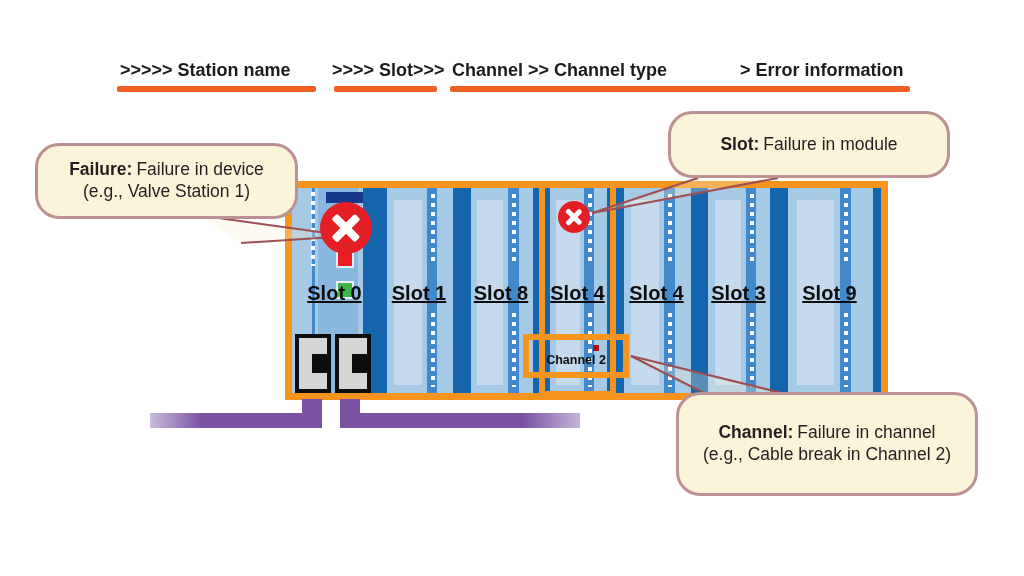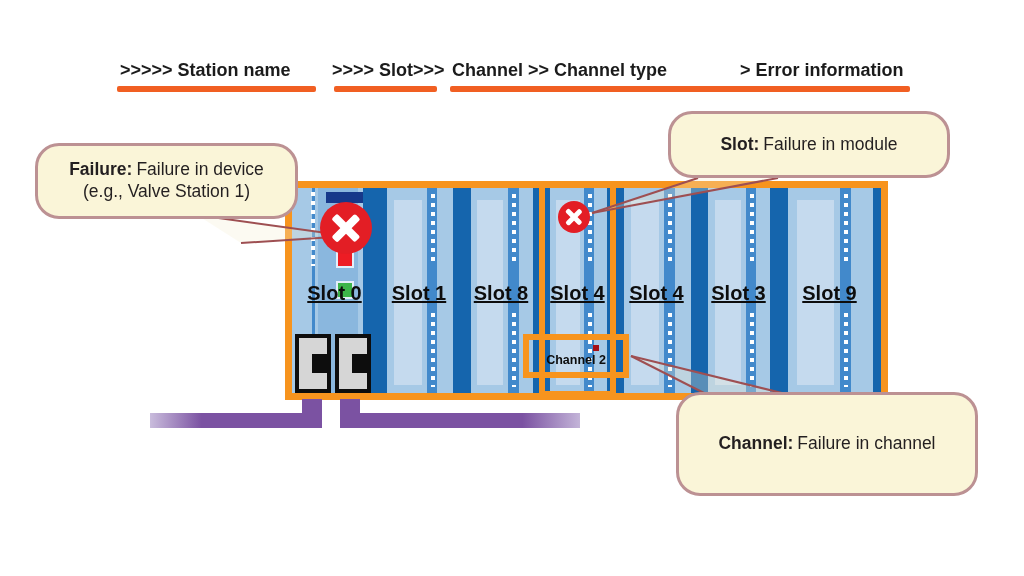--- a/index.html
+++ b/index.html
@@ -191,15 +191,16 @@
     <div><span class="lead">Failure:</span><span>Failure in device</span></div>
     <div>(e.g., Valve Station 1)</div>
   </div>
 
   <div class="callout" style="left:668px;top:111px;width:282px;height:67px;">
     <div><span class="lead">Slot:</span><span>Failure in module</span></div>
   </div>
 
   <div class="callout" style="left:676px;top:392px;width:302px;height:104px;">
     <div><span class="lead">Channel:</span><span>Failure in channel</span></div>
+    <div>(e.g., Cable break in Channel 2)</div>
   </div>
 
 </div>
 
 </body></html>

